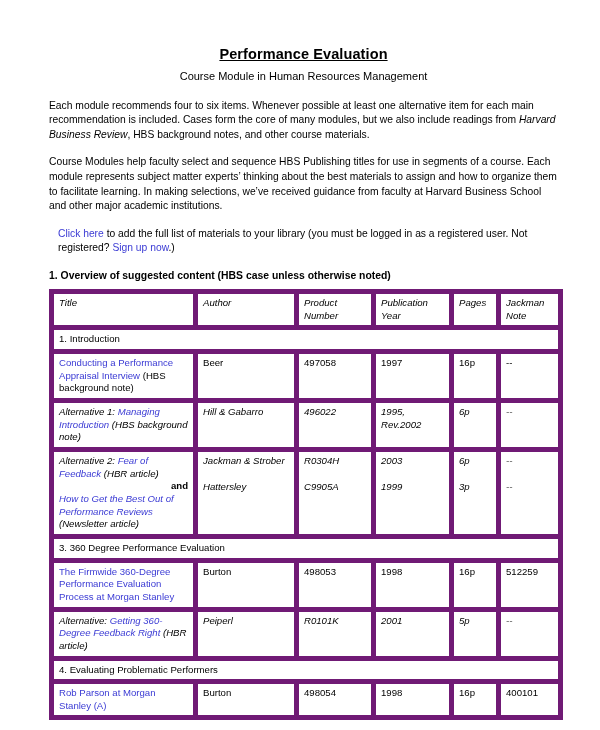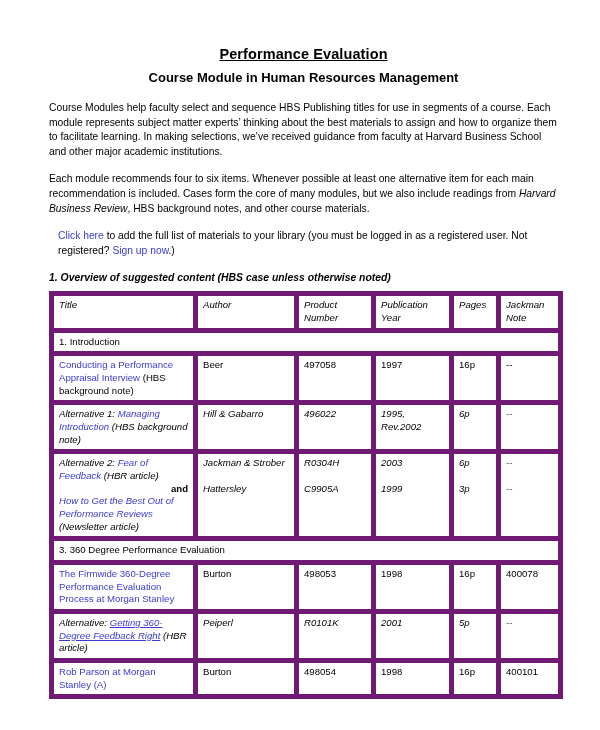--- a/index.html
+++ b/index.html
@@ -25,42 +25,41 @@
     text-align: center;
     font-size: 14.5px;
     font-weight: bold;
     text-decoration: underline;
     letter-spacing: 0.1px;
     margin: 0 0 7px 0;
     line-height: 1.2;
   }
   .doc-subtitle {
     text-align: center;
-    font-size: 13px;
-    font-weight: bold;
+    font-size: 11px;
+    font-weight: normal;
     margin: 0 0 15px 0;
     line-height: 1.2;
   }
   .para {
     font-size: 10.3px;
     line-height: 1.42;
     margin: 0 0 13px 0;
     text-align: left;
   }
   .para.link-para { margin-bottom: 14px; margin-left: 9px; }
   a.doclink, .doclink {
     color: #3b3bd4;
     text-decoration: none;
     cursor: pointer;
   }
   .it { font-style: italic; }
   .section-heading {
     font-size: 10.4px;
     font-weight: bold;
-    font-style: italic;
     margin: 0 0 8px 0;
   }
   table.content-table {
     border-collapse: collapse;
     width: 509px;
     table-layout: fixed;
     border: 1px solid #555;
   }
   table.content-table td,
   table.content-table th {
@@ -109,23 +108,23 @@
   col.c-note { width: 62px; }
 </style>
 </head>
 <body>
 
 <div class="page">
 
   <div class="doc-title">Performance Evaluation</div>
   <div class="doc-subtitle">Course Module in Human Resources Management</div>
 
+  <p class="para"><span>Each module recommends four to six items. Whenever possible at least one alternative item for each main recommendation is included. Cases form the core of many modules, but we also include readings from </span><span class="it">Harvard Business Review</span><span>, HBS background notes, and other course materials.</span></p>
+
   <p class="para">Course Modules help faculty select and sequence HBS Publishing titles for use in segments of a course. Each module represents subject matter experts’ thinking about the best materials to assign and how to organize them to facilitate learning. In making selections, we’ve received guidance from faculty at Harvard Business School and other major academic institutions.</p>
-
-  <p class="para"><span>Each module recommends four to six items. Whenever possible at least one alternative item for each main recommendation is included. Cases form the core of many modules, but we also include readings from </span><span class="it">Harvard Business Review</span><span>, HBS background notes, and other course materials.</span></p>
 
   <p class="para link-para"><span class="doclink" style="color: rgb(59, 59, 212);">Click here</span><span> to add the full list of materials to your library (you must be logged in as a registered user. Not registered? </span><span class="doclink" style="color: rgb(59, 59, 212);">Sign up now</span><span>.)</span></p>
 
   <div class="section-heading">1. Overview of suggested content (HBS case unless otherwise noted)</div>
 
   <table class="content-table">
     <colgroup>
       <col class="c-title">
         <col class="c-author">
         <col class="c-product">
@@ -222,40 +221,43 @@
           <td>
             <span class="blk">498053</span>
           </td>
           <td>
             <span class="blk">1998</span>
           </td>
           <td>
             <span class="blk">16p</span>
           </td>
           <td>
-            <span class="blk">400078</span>
+            <span class="blk">512259</span>
           </td>
         </tr>
         <tr class="alt-row">
-          <td class="title-cell"><span class="plain">Alternative: </span><span class="tlink" style="color: rgb(59, 59, 212); text-decoration: underline;">Getting 360-Degree Feedback Right</span><span class="plain"> (HBR article)</span></td>
+          <td class="title-cell"><span class="plain">Alternative: </span><span class="tlink" style="color: rgb(59, 59, 212);">Getting 360-Degree Feedback Right</span><span class="plain"> (HBR article)</span></td>
           <td>
             <span class="blk">Peiperl</span>
           </td>
           <td>
             <span class="blk">R0101K</span>
           </td>
           <td>
             <span class="blk">2001</span>
           </td>
           <td>
             <span class="blk">5p</span>
           </td>
           <td>
             <span class="blk">--</span>
           </td>
+        </tr>
+        <tr>
+          <td class="group-cell" colspan="6">4. Evaluating Problematic Performers</td>
         </tr>
         <tr>
           <td class="title-cell"><span class="tlink" style="color: rgb(59, 59, 212);">Rob Parson at Morgan Stanley (A)</span></td>
           <td>
             <span class="blk">Burton</span>
           </td>
           <td>
             <span class="blk">498054</span>
           </td>
           <td>

